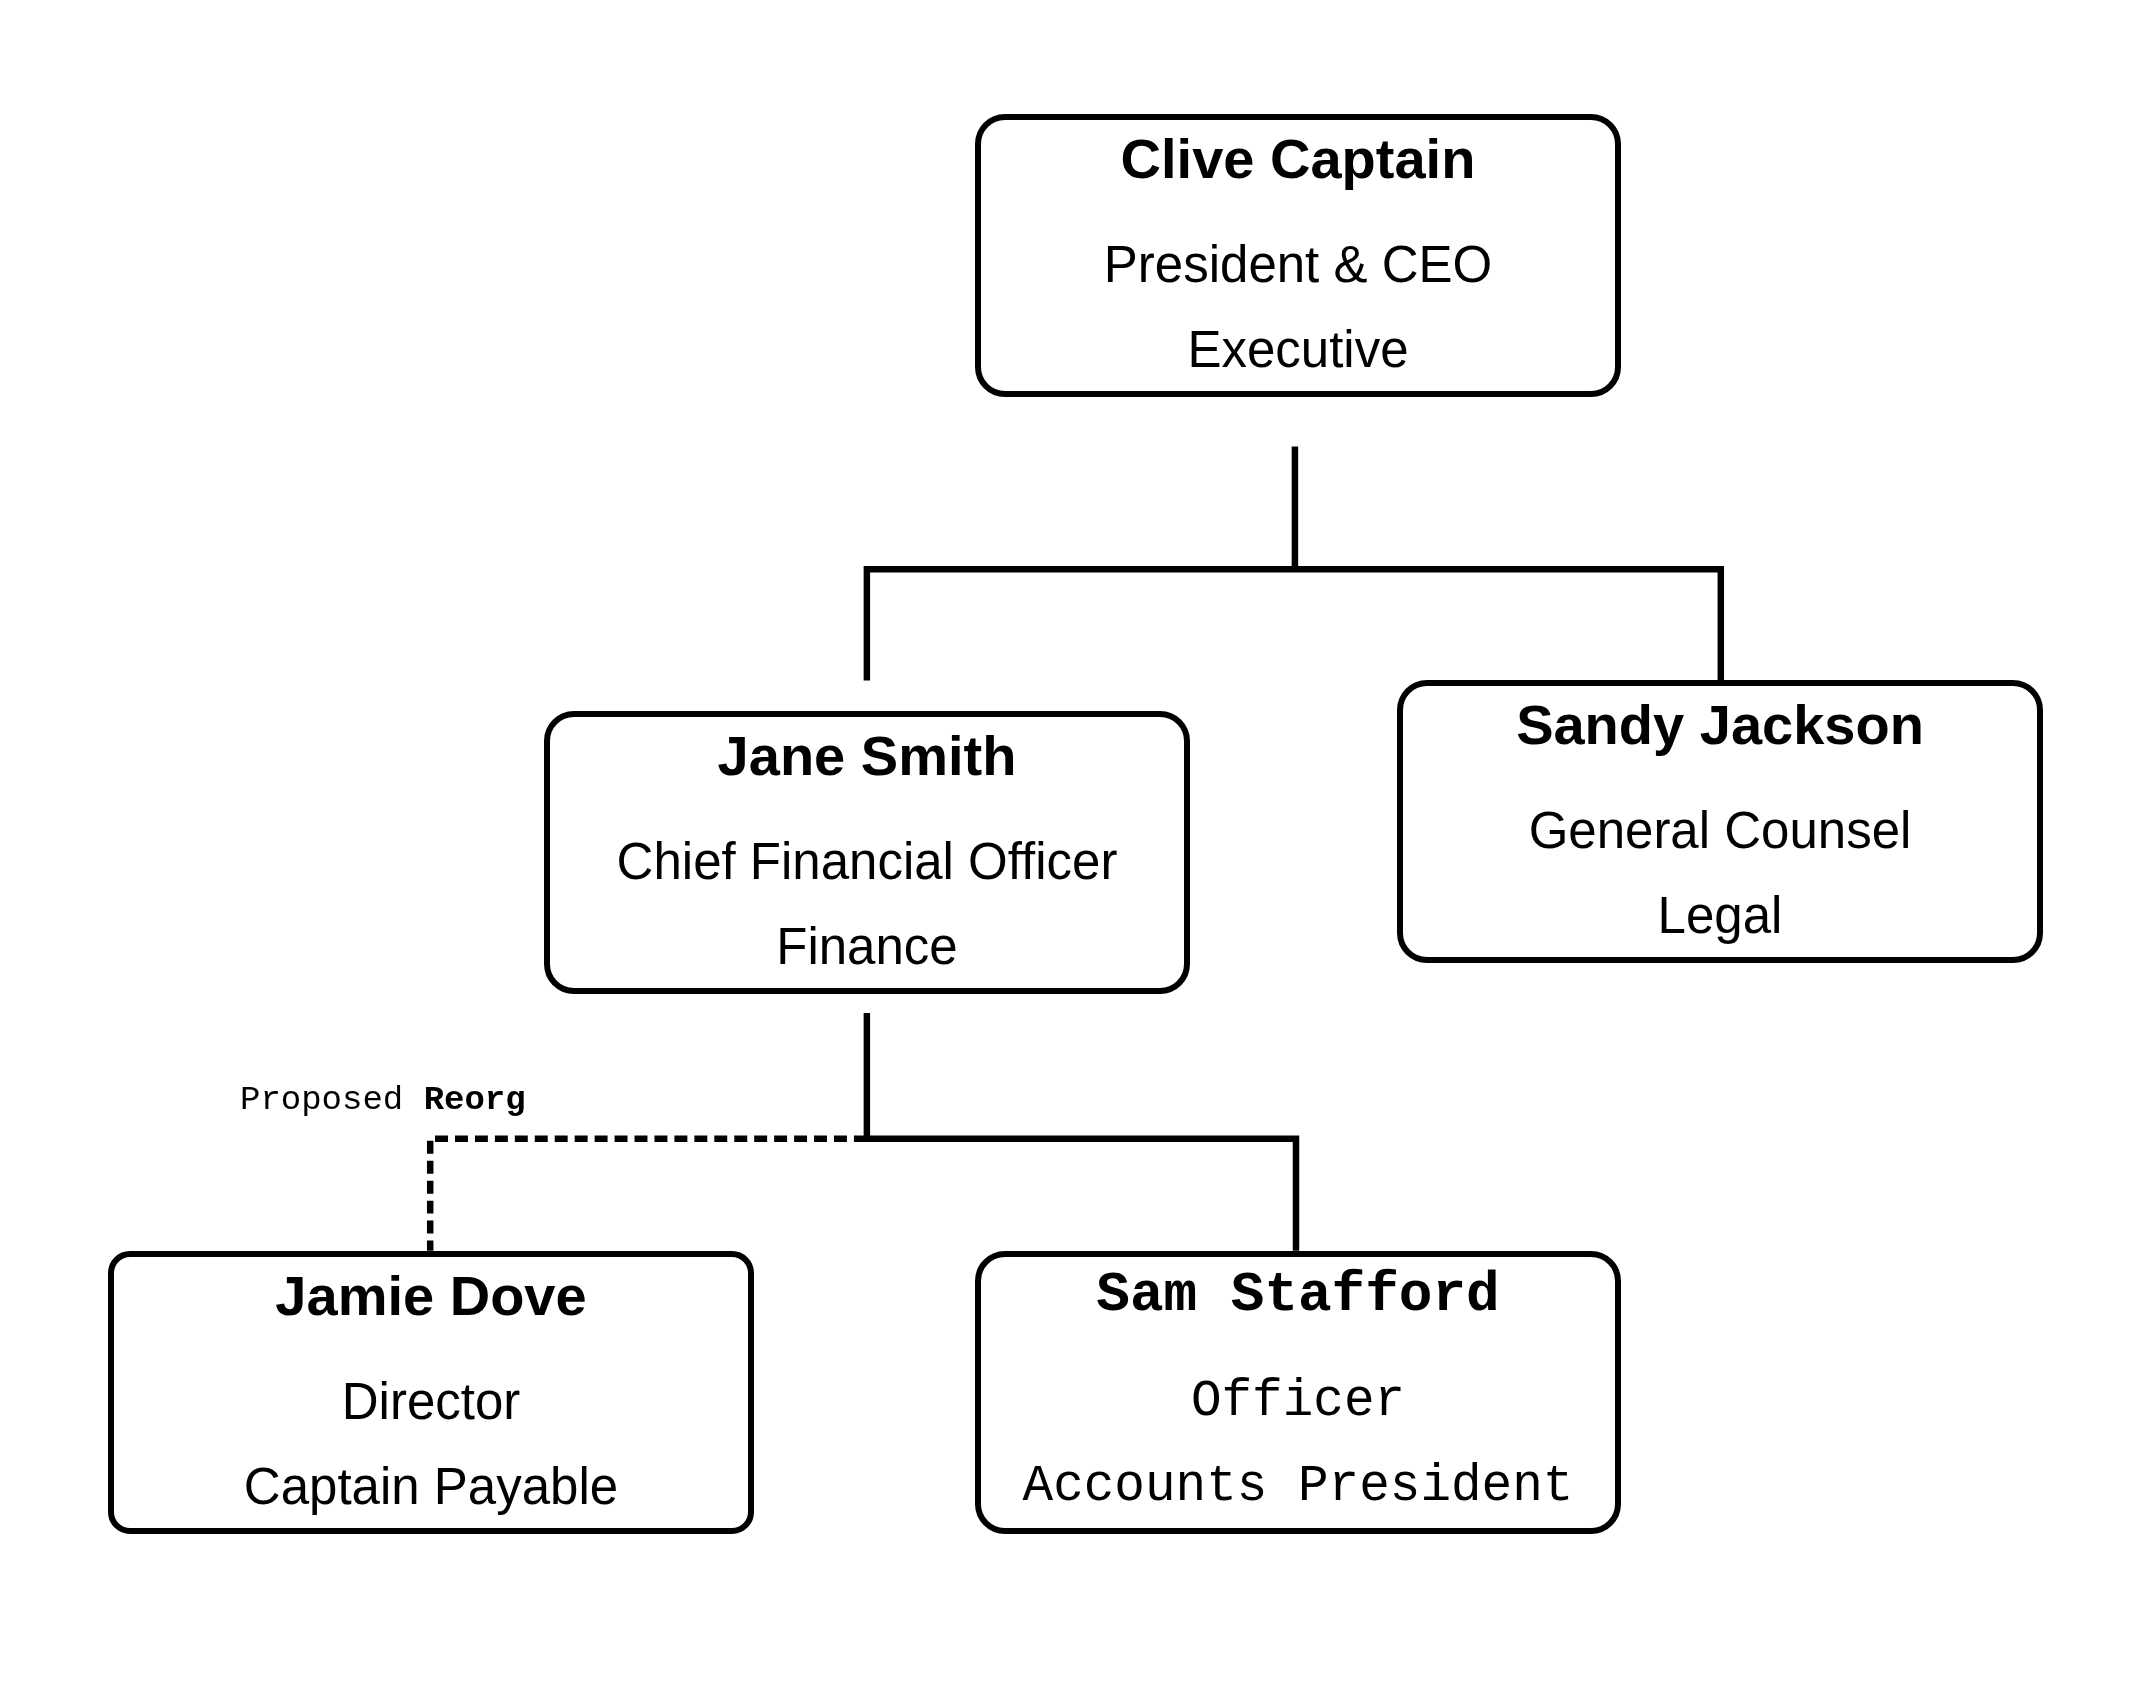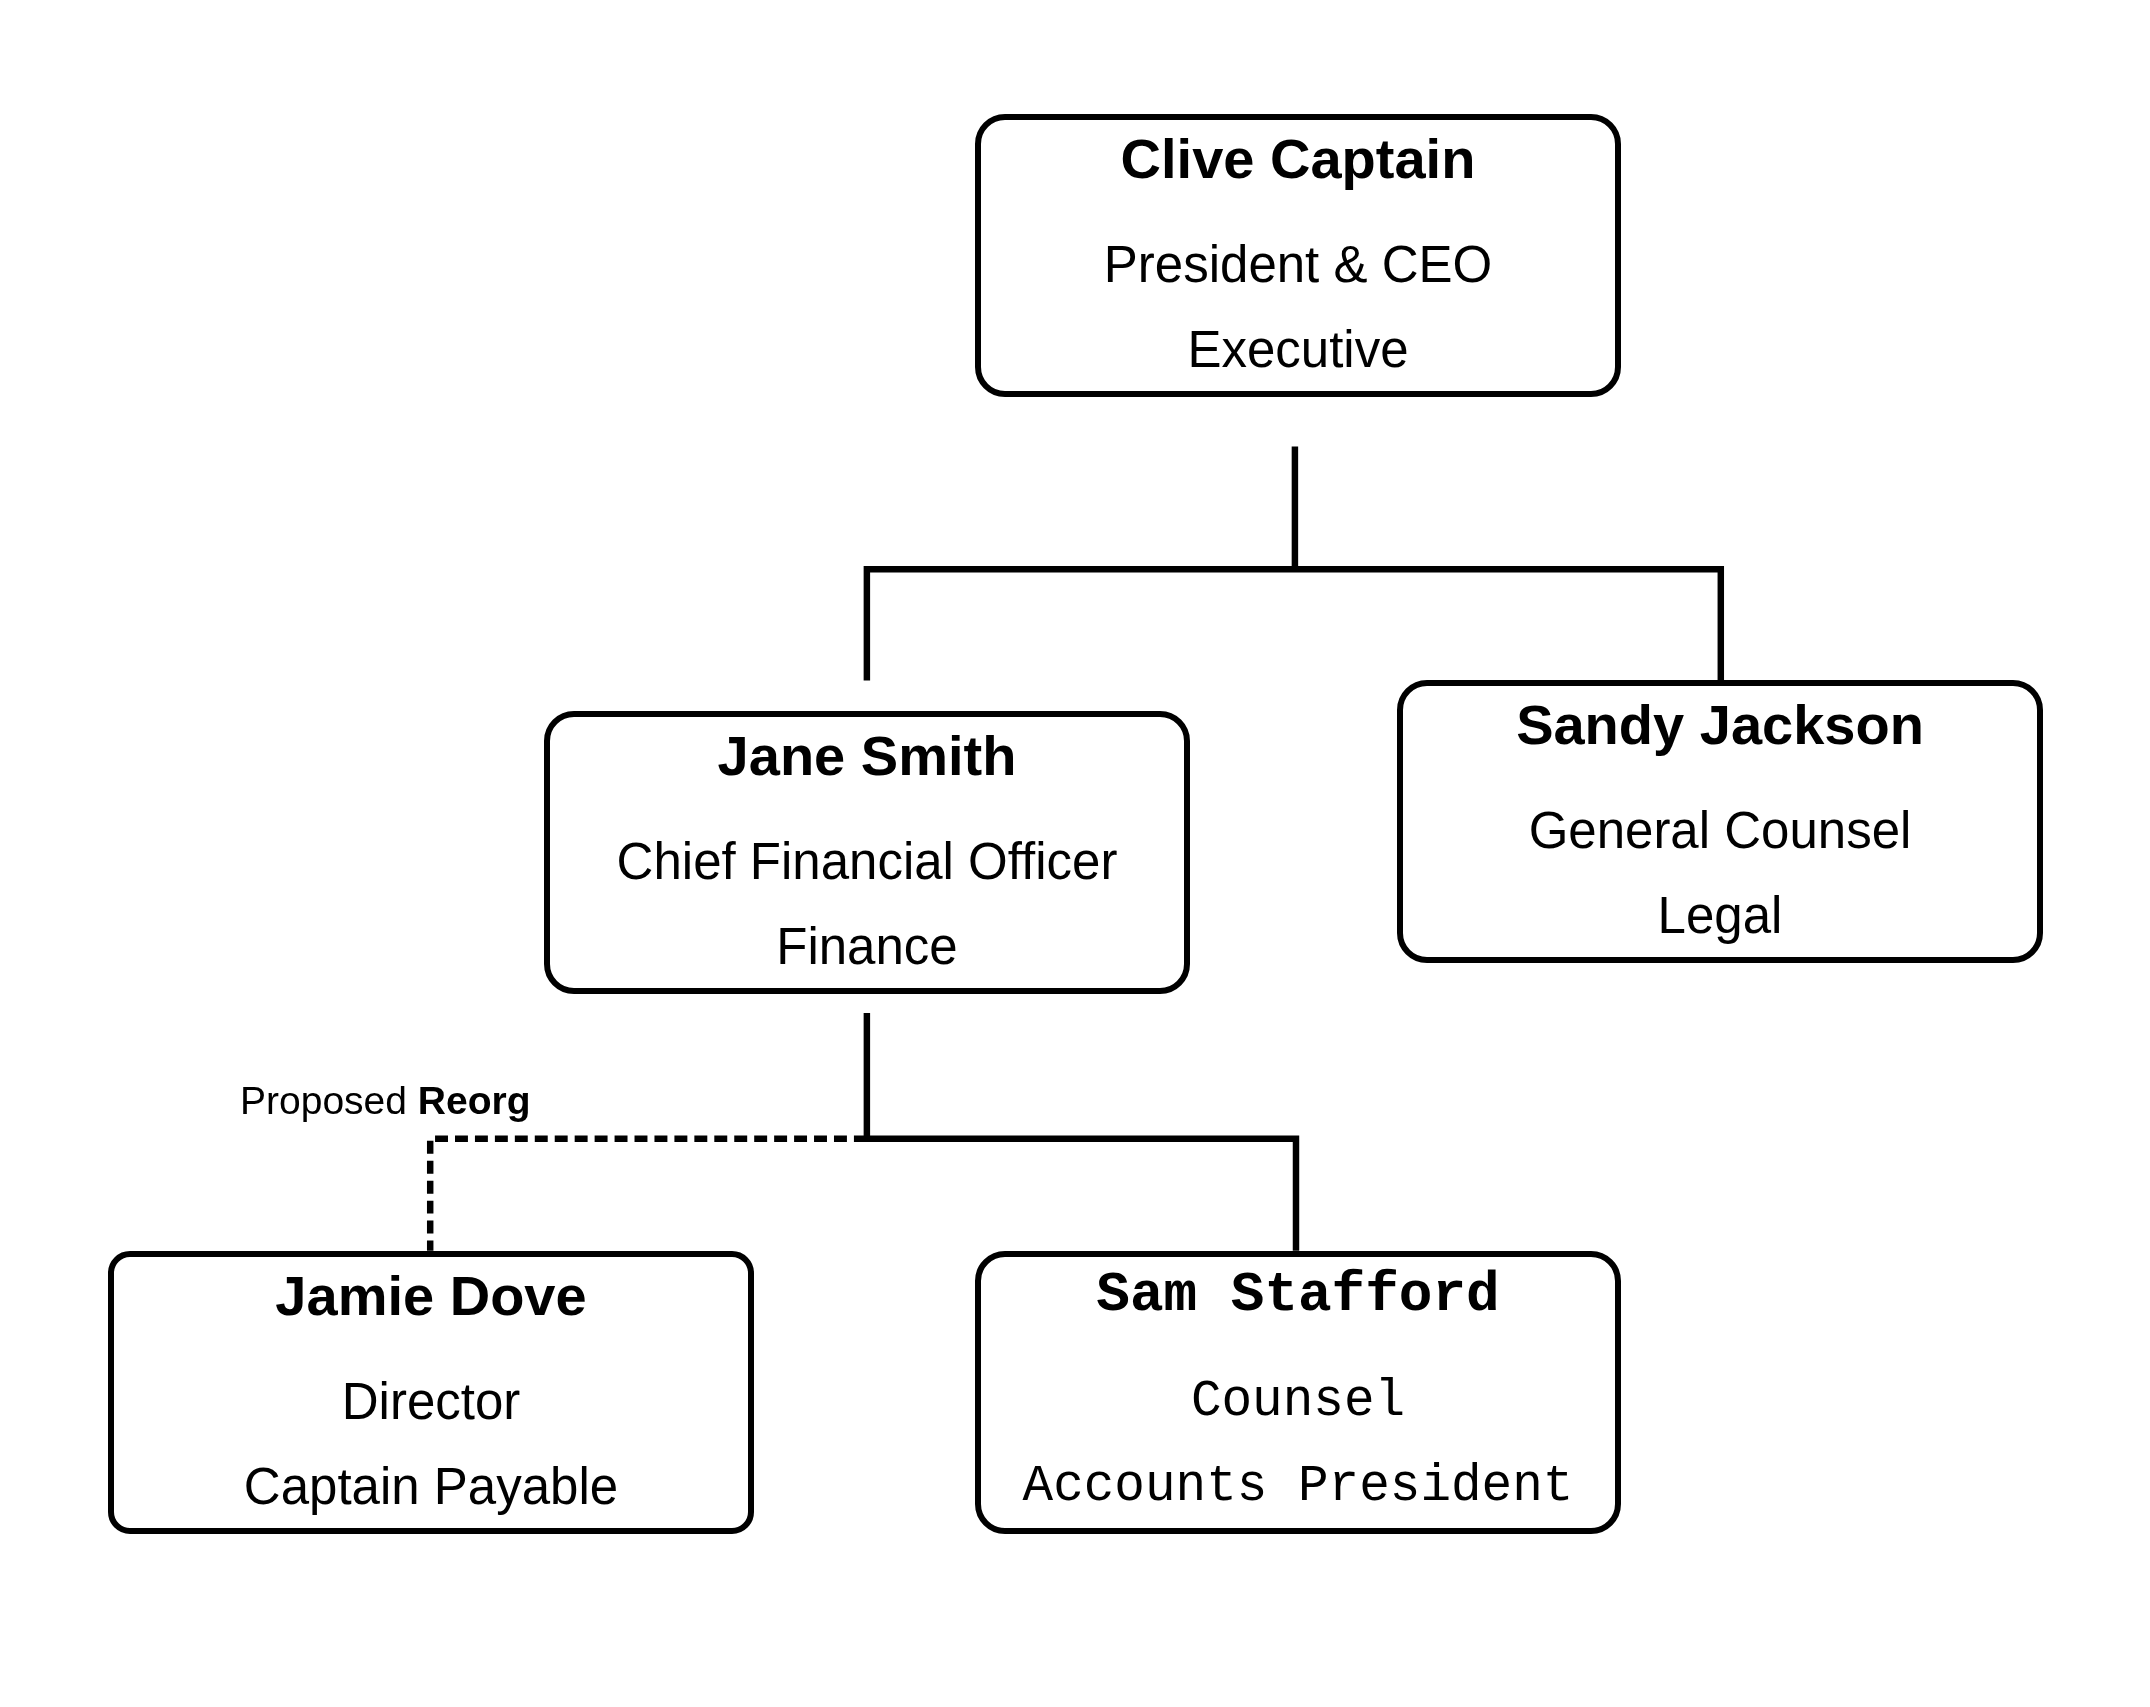--- a/index.html
+++ b/index.html
@@ -62,23 +62,24 @@
   }
   #node-clive { left: 975px; top: 114px; }
   #node-jane  { left: 544px; top: 680px; margin-top: 31px; }
   #node-sandy { left: 1397px; top: 680px; }
   #node-jamie { left: 108px;  top: 1251px; border-radius: 22px; }
   #node-sam   { left: 975px; top: 1251px; font-family: Liberation Mono, monospace; }
   .edge-label {
     position: absolute;
     left: 240px;
     top: 1078px;
-    font-size: 39px;
+    font-size: 34px;
     line-height: 45px;
     white-space: nowrap;
+    font-family: Liberation Mono, monospace;
   }
   .edge-label .em { font-weight: bold; }
 </style>
 </head>
 <body>
 
 <div class="canvas">
 
   <svg class="connectors" viewBox="0 0 3990 3168" xmlns="http://www.w3.org/2000/svg" aria-hidden="true">
 
@@ -112,18 +113,18 @@
   </div>
 
   <div class="node" id="node-jamie">
     <div class="node-name">Jamie Dove</div>
     <div class="node-line">Director</div>
     <div class="node-line">Captain Payable</div>
   </div>
 
   <div class="node" id="node-sam">
     <div class="node-name">Sam Stafford</div>
-    <div class="node-line">Counsel</div>
+    <div class="node-line">Officer</div>
     <div class="node-line">Accounts President</div>
   </div>
 
 </div>
 
 
 </body></html>

